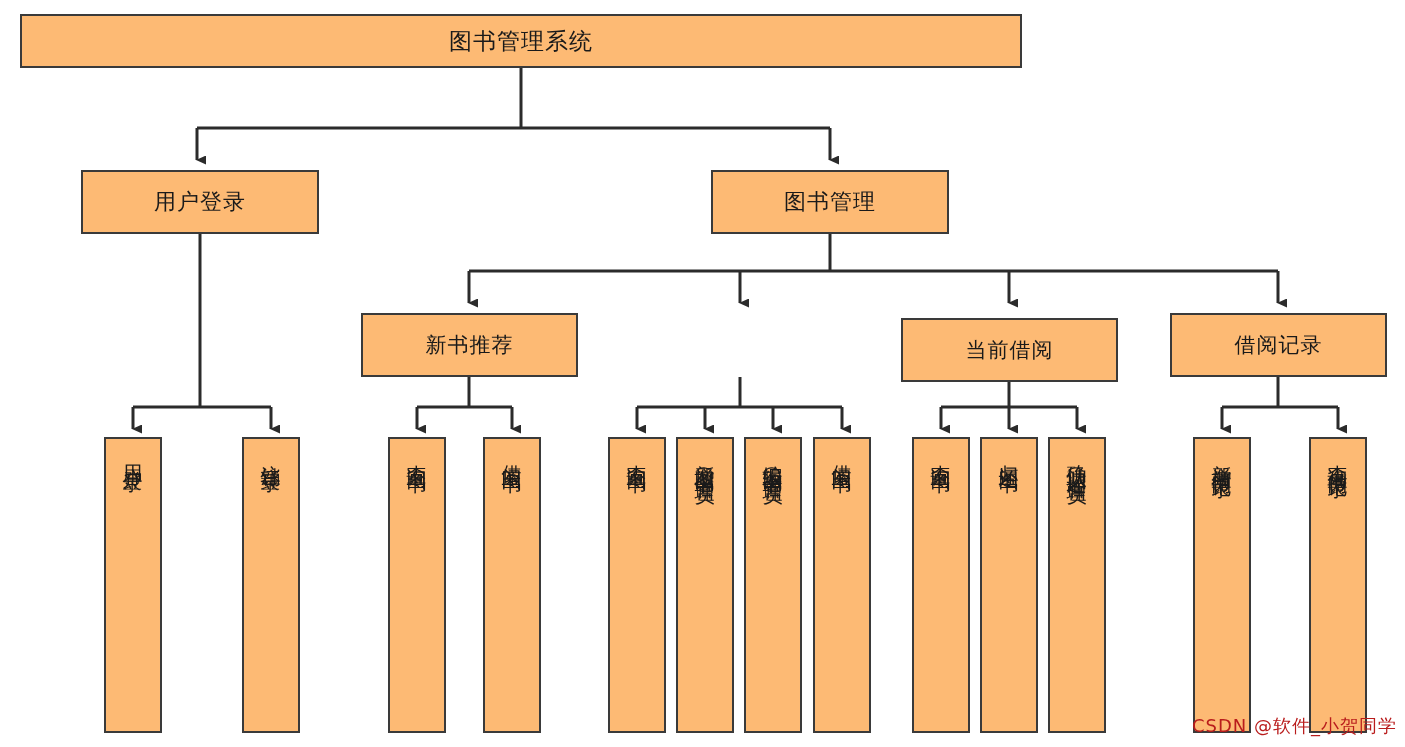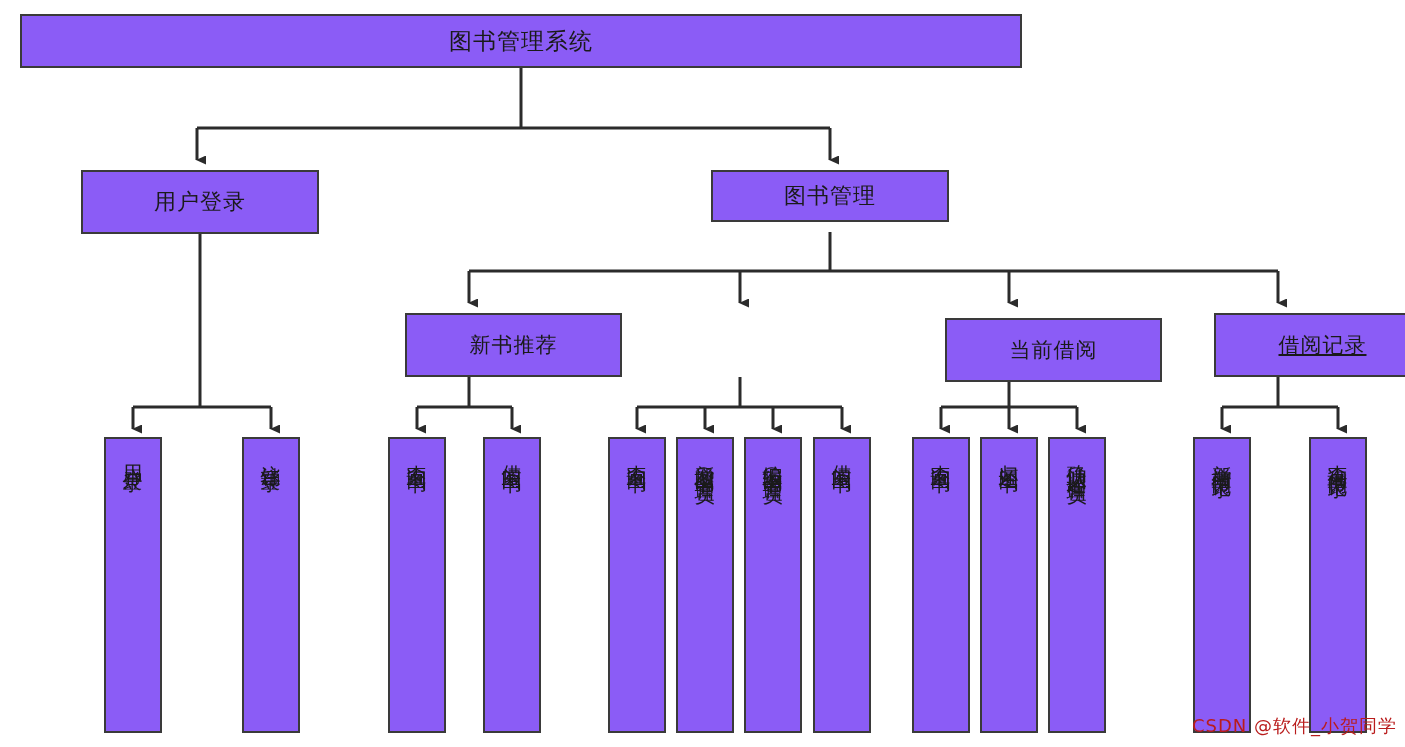--- a/index.html
+++ b/index.html
@@ -17,39 +17,38 @@
   }
   svg#wires{
     position:absolute;
     left:0; top:0;
     width:1405px; height:747px;
     pointer-events:none;
   }
   .node{
     position:absolute;
     box-sizing:border-box;
-    background:#8b5cf6;
+    background:#fdba74;
     border:2.5px solid #3a3a3a;
     display:flex;
     align-items:center;
     justify-content:center;
     text-align:center;
   }
   .node.root{
     font-size:23px;
     letter-spacing:1px;
   }
   .node.l2{
     font-size:22px;
     letter-spacing:1px;
   }
   .node.l3{
     font-size:21px;
     letter-spacing:1px;
-    margin-left:44px;
   }
   .node.leaf{
     font-size:20px;
     padding:10px 0 10px 0;
     align-items:flex-start;
     justify-content:center;
   }
   .vtext{
     writing-mode:vertical-rl;
     text-orientation:upright;
@@ -122,31 +121,31 @@
     </g>
   </svg>
 
   <div class="node root" style="left:20px; top:14px; width:1002px; height:54px;">
     <span>图书管理系统</span>
   </div>
 
   <div class="node l2" style="left:81px; top:170px; width:238px; height:64px;">
     <span>用户登录</span>
   </div>
-  <div class="node l2" style="left:711px; top:170px; width:238px; height:52px;">
+  <div class="node l2" style="left:711px; top:170px; width:238px; height:64px;">
     <span>图书管理</span>
   </div>
 
   <div class="node l3" style="left:361px; top:313px; width:217px; height:64px;">
     <span>新书推荐</span>
   </div>
   <div class="node l3" style="left:901px; top:318px; width:217px; height:64px;">
     <span>当前借阅</span>
   </div>
-  <div class="node l3" style="left:1170px; top:313px; width:217px; height:64px;text-decoration:underline;">
+  <div class="node l3" style="left:1170px; top:313px; width:217px; height:64px;">
     <span>借阅记录</span>
   </div>
 
   <div class="node leaf" style="left:104px; top:437px; width:58px; height:296px;">
     <span class="vtext">用户登录</span>
   </div>
   <div class="node leaf" style="left:242px; top:437px; width:58px; height:296px;">
     <span class="vtext">注销登录</span>
   </div>
 

